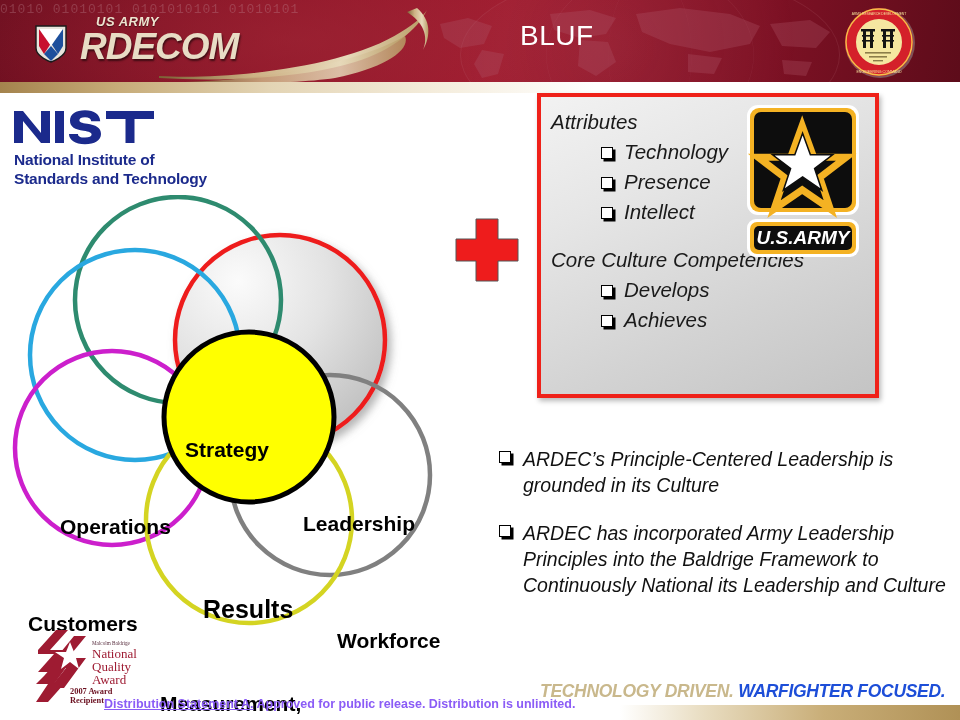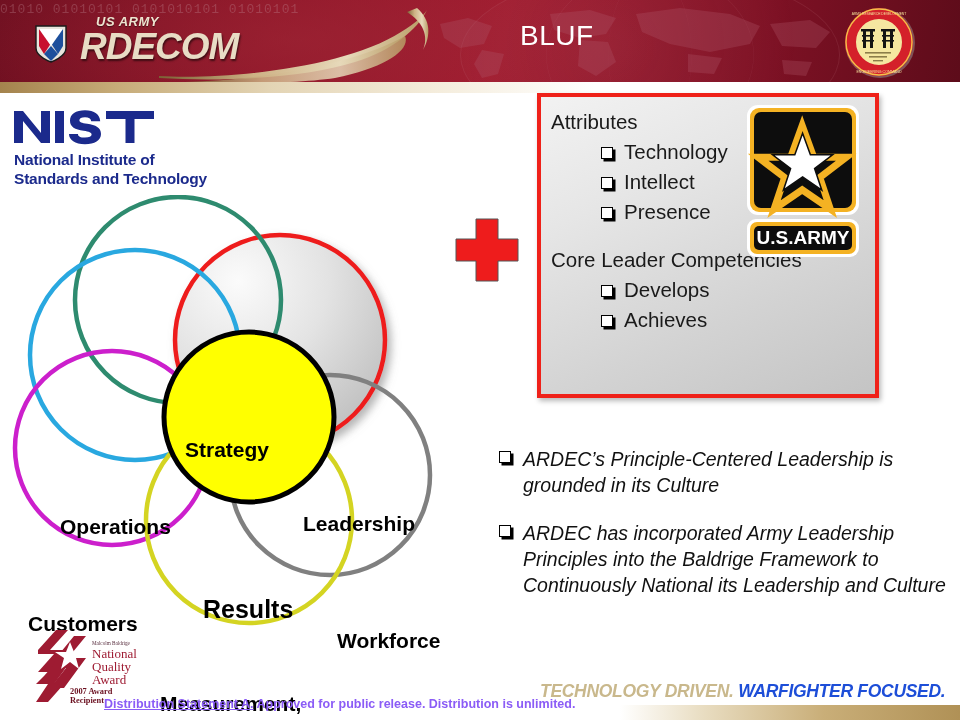--- a/index.html
+++ b/index.html
@@ -148,20 +148,21 @@
   }
 
   
   .attr-box {
     position: absolute; left: 537px; top: 93px;
     width: 342px; height: 305px;
     border: 4px solid #ef2119;
     background: linear-gradient(155deg, #f2f2f2 0%, #e6e6e6 30%, #d3d3d3 68%, #c4c4c4 100%);
     padding: 10px 0 8px 10px;
     box-shadow: 2px 3px 5px rgba(0,0,0,0.28);
+    font-style: italic;
   }
   .attr-head {
     font-size: 20.5px; color: #1a1a1a; line-height: 30px;
     white-space: nowrap;
   }
   .attr-item {
     font-size: 20.5px; color: #1a1a1a; line-height: 30px;
     margin-left: 50px; white-space: nowrap;
     display: flex; align-items: center;
   }
@@ -368,30 +369,30 @@
 
   <div class="attr-box">
 
     <div class="attr-head">Attributes</div>
     <div class="attr-item">
       <span class="ckbox"></span>
       <span>Technology</span>
     </div>
     <div class="attr-item">
       <span class="ckbox"></span>
+      <span>Presence</span>
+    </div>
+    <div class="attr-item">
+      <span class="ckbox"></span>
       <span>Intellect</span>
     </div>
-    <div class="attr-item">
-      <span class="ckbox"></span>
-      <span>Presence</span>
-    </div>
 
     <div class="attr-gap"></div>
 
-    <div class="attr-head">Core Leader Competencies</div>
+    <div class="attr-head">Core Culture Competencies</div>
     <div class="attr-item">
       <span class="ckbox"></span>
       <span>Develops</span>
     </div>
     <div class="attr-item">
       <span class="ckbox"></span>
       <span>Achieves</span>
     </div>
 
     <svg class="army-logo" viewBox="0 0 116 152">

